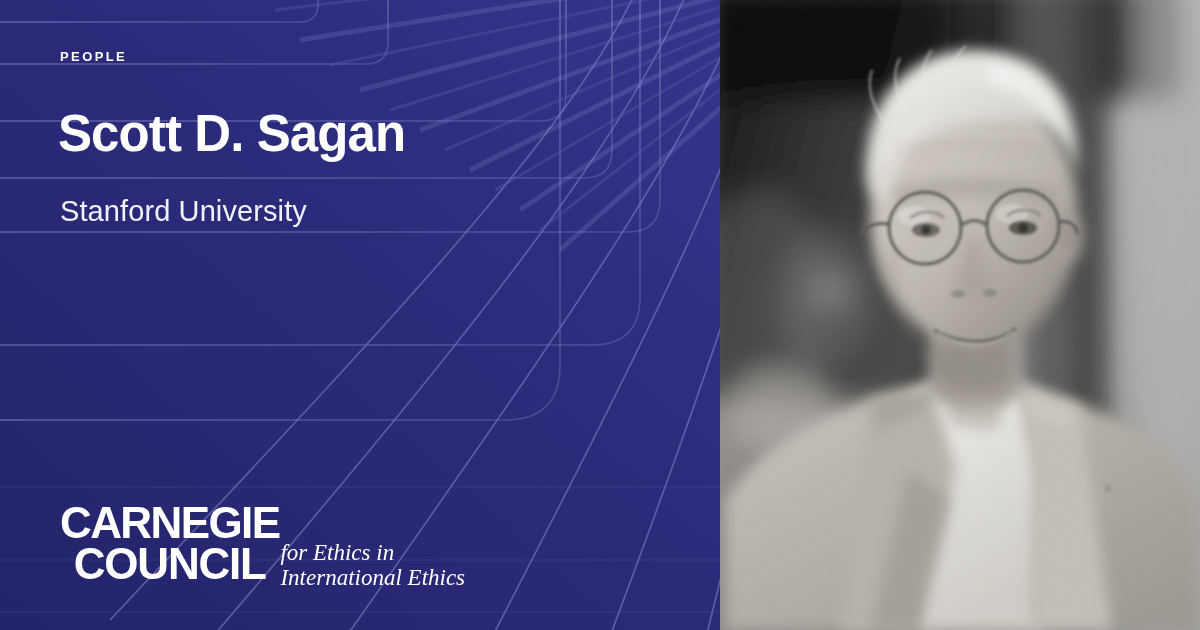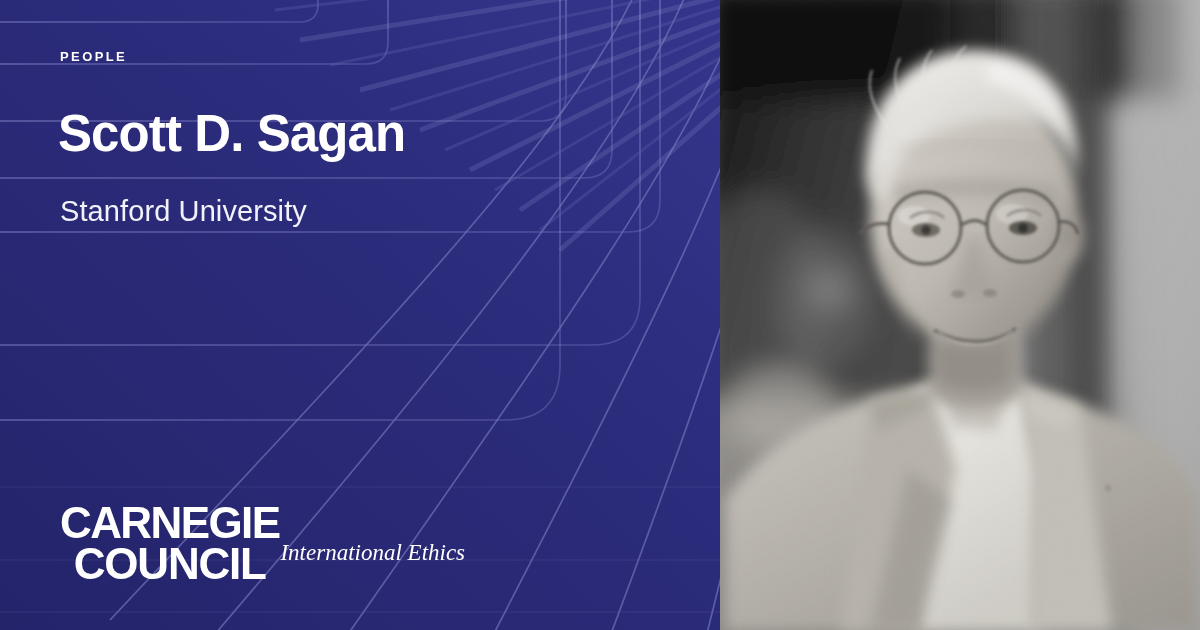--- a/index.html
+++ b/index.html
@@ -185,20 +185,21 @@
       <div class="headline">Scott D. Sagan</div>
 
       <div class="subline">Stanford University</div>
 
       <div class="logo">
         <div class="logo-words">
           <div class="logo-word w1">CARNEGIE</div>
           <div class="logo-word w2">COUNCIL</div>
         </div>
         <div class="logo-tag">
+          <span>for Ethics in</span>
           <span>International Ethics</span>
         </div>
       </div>
 
     </div>
   </div>
 
   <div class="photo" aria-label="Black and white portrait of an older man with white hair, round eyeglasses, light jacket and open-collar shirt">
     <svg viewBox="0 0 480 630" preserveAspectRatio="xMidYMid slice" aria-hidden="true">
       <defs>

